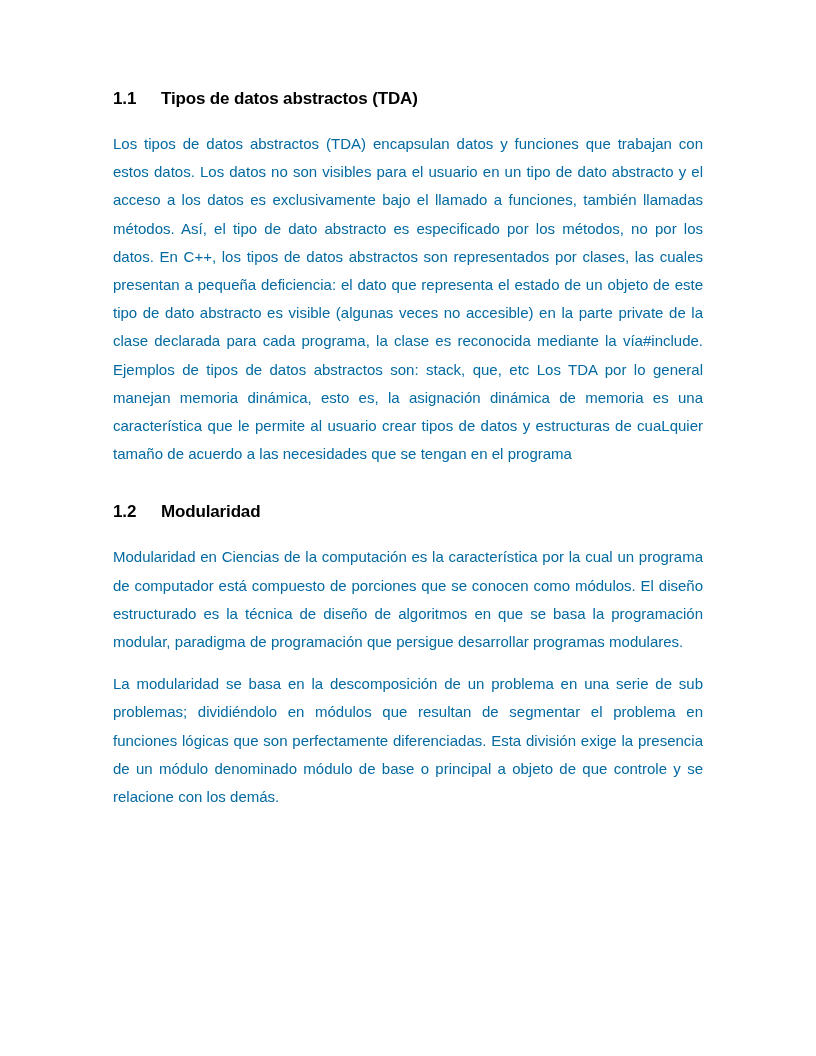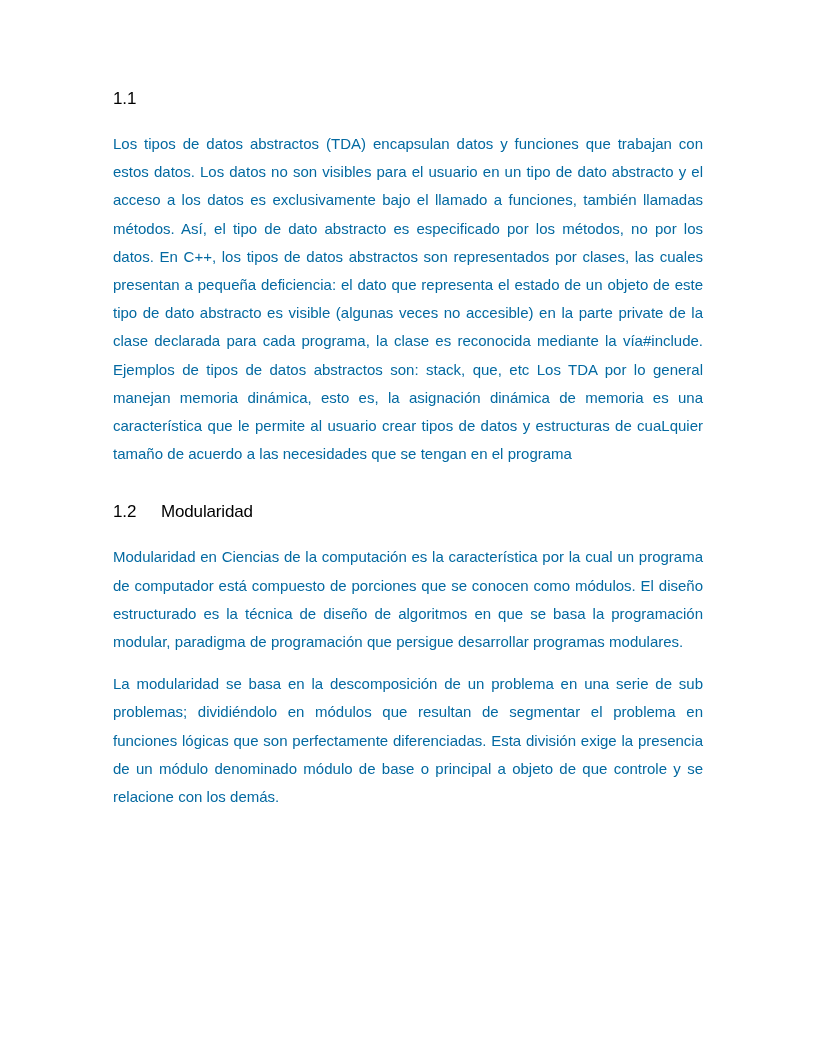--- a/index.html
+++ b/index.html
@@ -44,21 +44,21 @@
   .doc-title .title-num {
     display: inline;
   }
   .doc-title .title-text {
     display: inline;
     margin-left: 3px;
   }
 
   .section-heading {
     font-size: 17px;
-    font-weight: normal;
+    font-weight: bold;
     line-height: 22px;
     letter-spacing: -0.15px;
     margin: 0 0 20px 0;
     color: #000000;
     display: flex;
     align-items: center;
   }
   .section-heading .sec-num {
     display: inline-block;
     min-width: 48px;
@@ -91,20 +91,21 @@
 </style>
 </head>
 <body>
 
 <div class="page">
   <div class="content">
 
 
     <h2 class="section-heading">
       <span class="sec-num">1.1</span>
+      <span class="sec-title">Tipos de datos abstractos (TDA)</span>
     </h2>
 
     <p class="body-par tight-bottom">Los tipos de datos abstractos (TDA) encapsulan datos y funciones que trabajan con estos datos. Los datos no son visibles para el usuario en un tipo de dato abstracto y el acceso a los datos es exclusivamente bajo el llamado a funciones, también llamadas métodos. Así, el tipo de dato abstracto es especificado por los métodos, no por los datos. En C++, los tipos de datos abstractos son representados por clases, las cuales presentan a pequeña deficiencia: el dato que representa el estado de un objeto de este tipo de dato abstracto es visible (algunas veces no accesible) en la parte private de la clase declarada para cada programa, la clase es reconocida mediante la vía#include. Ejemplos de tipos de datos abstractos son: stack, que, etc Los TDA por lo general manejan memoria dinámica, esto es, la asignación dinámica de memoria es una característica que le permite al usuario crear tipos de datos y estructuras de cuaLquier tamaño de acuerdo a las necesidades que se tengan en el programa</p>
 
     <h2 class="section-heading space-above">
       <span class="sec-num">1.2</span>
       <span class="sec-title">Modularidad</span>
     </h2>
 
     <p class="body-par">Modularidad en Ciencias de la computación es la característica por la cual un programa de computador está compuesto de porciones que se conocen como módulos. El diseño estructurado es la técnica de diseño de algoritmos en que se basa la programación modular, paradigma de programación que persigue desarrollar programas modulares.</p>

